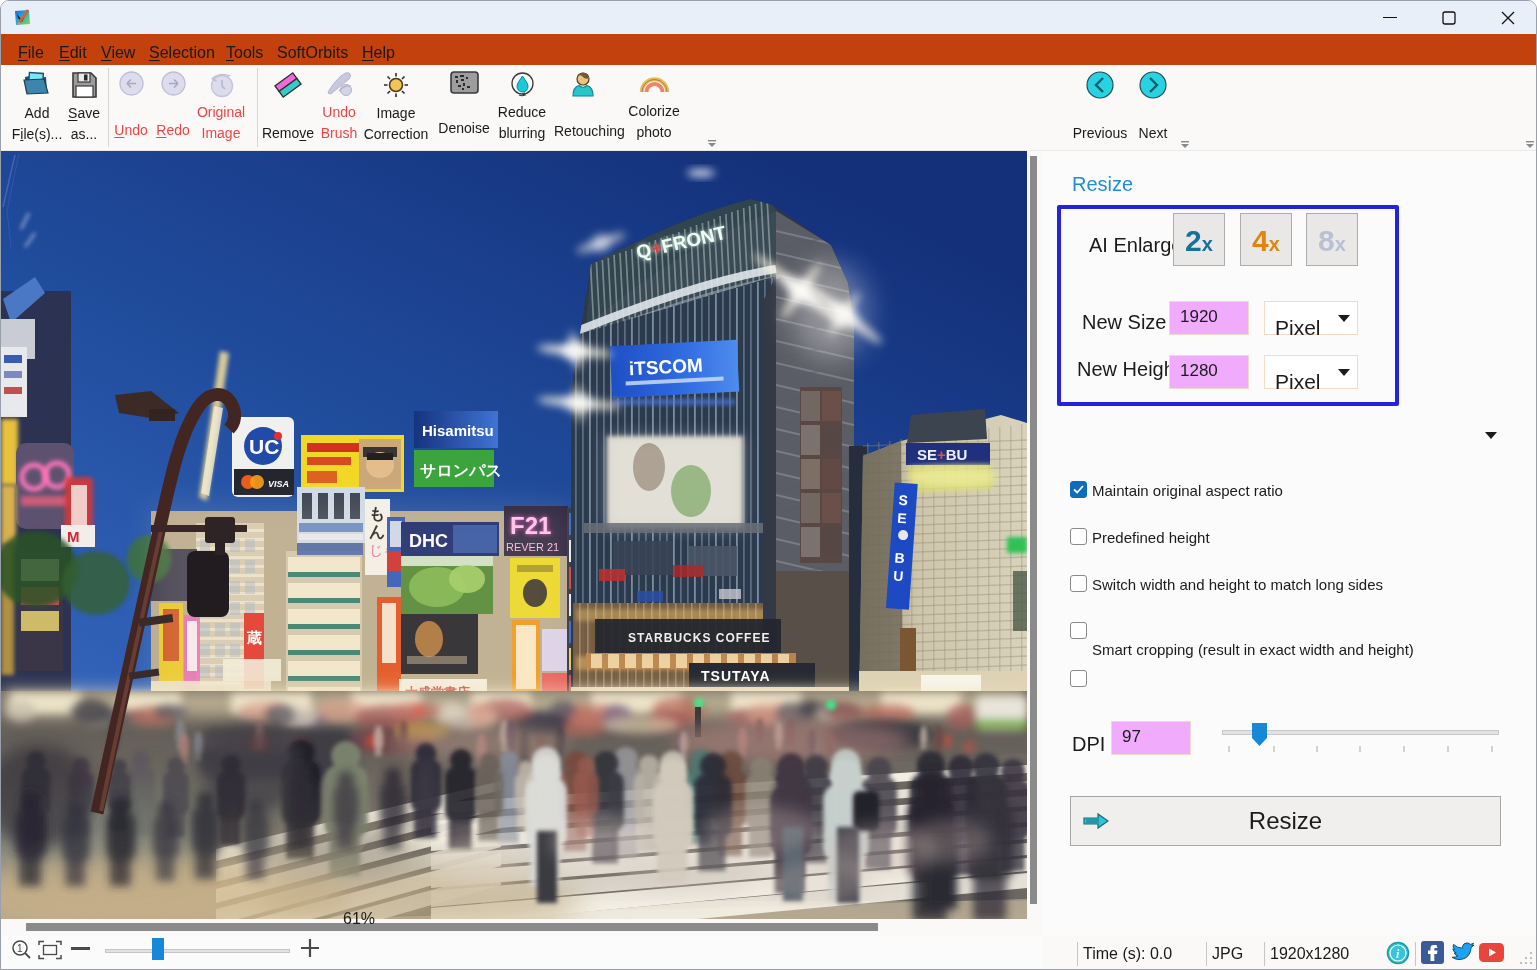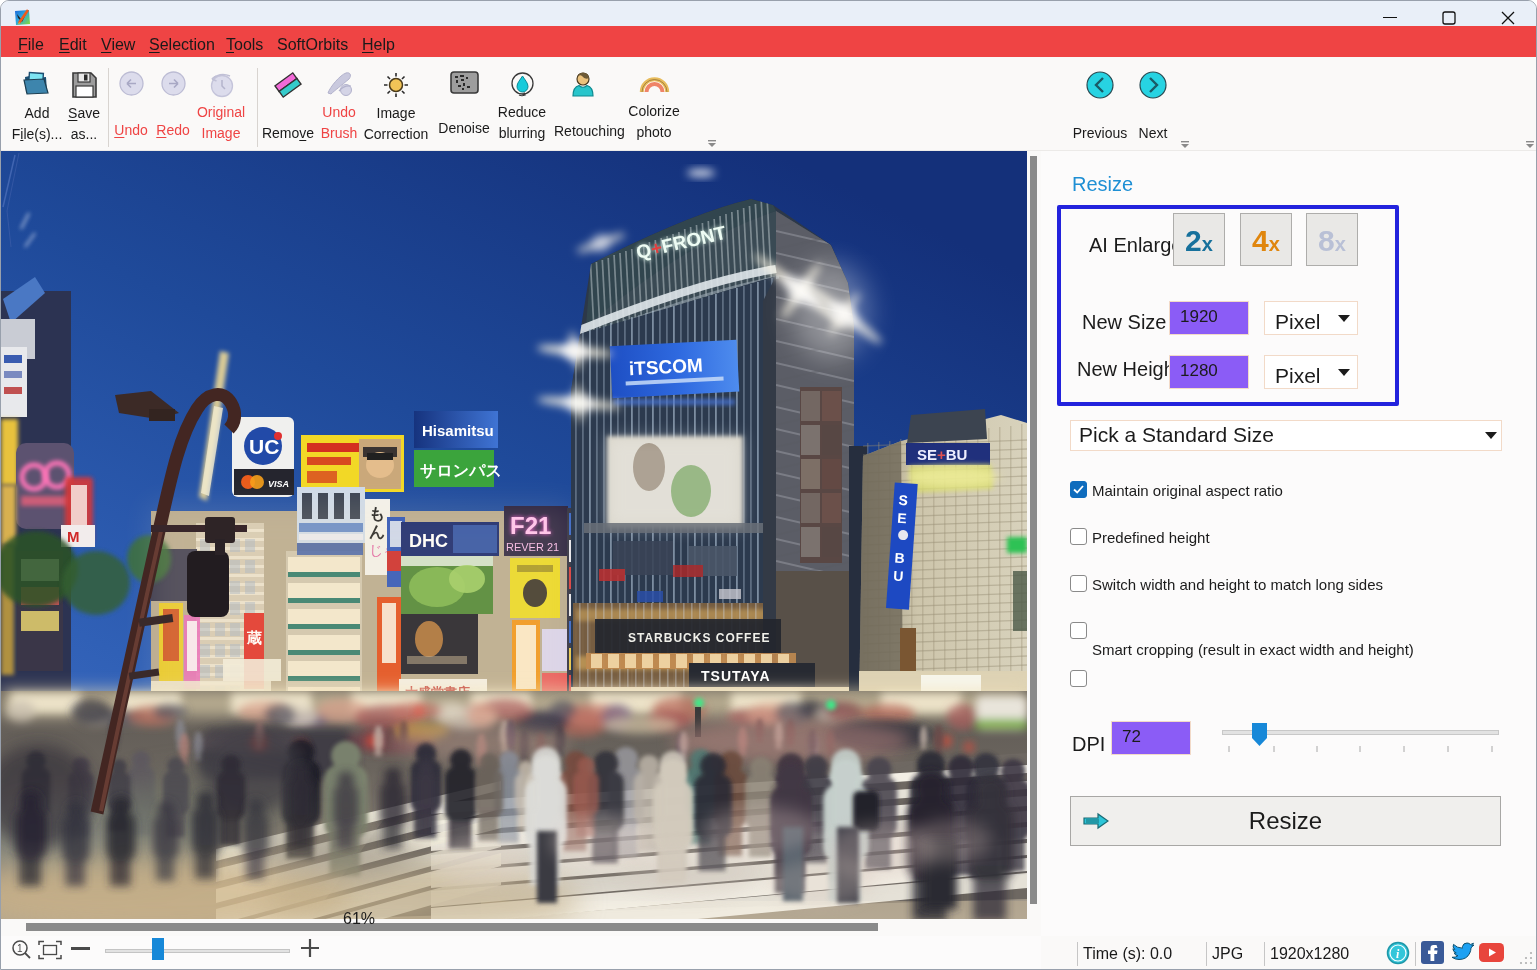--- a/index.html
+++ b/index.html
@@ -1,41 +1,41 @@
 <!DOCTYPE html>
 <html><head><meta charset="utf-8"><style>
 *{margin:0;padding:0;box-sizing:border-box}
 html,body{width:1537px;height:970px;background:#fff;font-family:"Liberation Sans",sans-serif;overflow:hidden}
 .win{position:absolute;left:0;top:0;width:1537px;height:970px;background:#faf9f8;border:1px solid #98a0ac;border-radius:9px 9px 0 0;overflow:hidden}
 .titlebar{position:absolute;left:0;top:0;width:100%;height:33px;background:#e9eff8}
 .title-text{position:absolute;left:37px;top:8px;font-size:15px;color:#1b1b1b;white-space:nowrap}
 .appicon{position:absolute;left:13px;top:8px;width:17px;height:17px}
 .winbtn{position:absolute;top:0;width:46px;height:33px;color:#111}
-.menubar{position:absolute;left:0;top:25px;width:100%;height:31px;background:#ef4444}
+.menubar{position:absolute;left:0;top:33px;width:100%;height:31px;background:#c2410c}
 .mi{position:absolute;top:10px;font-size:16px;color:#1a1a1a}
 .mi u{text-decoration:underline;text-underline-offset:2px}
 .toolbar{position:absolute;left:0;top:64px;width:100%;height:86px;background:#faf9f8;border-bottom:1px solid #eceae8}
 .tsep{position:absolute;top:67px;width:1px;height:79px;background:#d8d4d0}
 .tbtn{position:absolute;text-align:center;font-size:14px;color:#1a1a1a;line-height:21px}
 .tbtn .ic{margin-bottom:17px}
 .tbtn.one .ic{margin-bottom:24px}
 .tbtn .ic{display:block;margin:0 auto 4px}
 .gray{color:#ef4444}
 .tbtn u{text-decoration:underline;text-underline-offset:2px}
 .chev{position:absolute;width:10px;height:8px}
 .photo-wrap{position:absolute;left:0;top:150px;width:1026px;height:768px;overflow:hidden}
 .vscroll{position:absolute;left:1029px;top:155px;width:7px;height:748px;background:#8a8a8a;border-radius:0}
 .hscroll{position:absolute;left:25px;top:922px;width:852px;height:8px;background:#8a8a8a}
 .rightpanel{position:absolute;left:1040px;top:150px;width:497px;height:785px;background:#fcfbfb}
 .resize-h{position:absolute;left:31px;top:22px;font-size:20px;color:#1e8fd4}
 .bluebox{position:absolute;left:16px;top:54px;width:342px;height:201px;border:4px solid #2323dd;border-radius:2px}
 .lbl{position:absolute;font-size:20px;color:#1b1b1b}
 .xbtn{position:absolute;top:62px;width:52px;height:53px;background:#e9e8e6;border:1px solid #aeadab;text-align:center;line-height:53px;font-weight:bold}
-.inp{position:absolute;width:80px;height:34px;background:#8b5cf6;border:1px solid #f2dac8;font-size:17px;color:#1b1b1b;padding:5px 0 0 10px}
-.combo{position:absolute;width:94px;height:34px;background:#fff;border:1px solid #f2dac8;font-size:21px;color:#1b1b1b;padding:8px 0 0 10px}
+.inp{position:absolute;width:80px;height:34px;background:#f0abfc;border:1px solid #f2dac8;font-size:17px;color:#1b1b1b;padding:5px 0 0 10px}
+.combo{position:absolute;width:94px;height:34px;background:#fff;border:1px solid #f2dac8;font-size:21px;color:#1b1b1b;padding:14px 0 0 10px}
 .arr{position:absolute;width:0;height:0;border-left:6px solid transparent;border-right:6px solid transparent;border-top:7px solid #1b1b1b}
 .bigcombo{position:absolute;left:29px;top:269px;width:432px;height:31px;background:#fff;border:1px solid #f2dac8;font-size:21px;color:#1b1b1b;padding:2px 0 0 8px}
 .cb{position:absolute;left:29px;width:17px;height:17px;border:1px solid #8a8a8a;border-radius:3px;background:#fff}
 .cb.on{background:#0f6cbd;border-color:#0f6cbd}
 .cbl{position:absolute;left:51px;font-size:15px;color:#1b1b1b}
 .resizebtn{position:absolute;left:29px;top:645px;width:431px;height:50px;background:#f0efed;border:1px solid #a8a7a5;text-align:center;line-height:48px;font-size:24px;color:#1b1b1b}
 .statusleft{position:absolute;left:0;top:935px;width:1040px;height:35px;background:#fcfbfb}
 .sep{position:absolute;top:941px;width:1px;height:24px;background:#c6c6c6}
 .stxt{position:absolute;top:944px;font-size:16px;color:#1a1a1a}
 </style></head><body>
@@ -1271,35 +1271,34 @@
   <div class="xbtn" style="left:199px"><span style="font-size:30px;color:#e0860e">4</span><span style="font-size:20px;color:#e0860e">x</span></div>
   <div class="xbtn" style="left:265px"><span style="font-size:30px;color:#b9c0d6">8</span><span style="font-size:20px;color:#b9c0d6">x</span></div>
   <div class="lbl" style="left:41px;top:160px">New Size</div>
   <div class="inp" style="left:128px;top:150px">1920</div>
   <div class="combo" style="left:223px;top:150px">Pixel</div>
   <div class="arr" style="left:297px;top:164px"></div>
   <div class="lbl" style="left:36px;top:207px">New Height</div>
   <div class="inp" style="left:128px;top:204px">1280</div>
   <div class="combo" style="left:223px;top:204px">Pixel</div>
   <div class="arr" style="left:297px;top:218px"></div>
-  <div class="bigcombo">Pick a Standard Size</div>
   <div class="arr" style="left:444px;top:281px"></div>
   <div class="cb on" style="top:330px"><svg width="15" height="15" viewBox="0 0 15 15">
           <path d="M3 7.5 L6.2 10.5 L12 4" stroke="#fff" stroke-width="1.8" fill="none"></path>
         </svg></div>
   <div class="cbl" style="top:331px">Maintain original aspect ratio</div>
   <div class="cb" style="top:377px"></div>
   <div class="cbl" style="top:378px">Predefined height</div>
   <div class="cb" style="top:424px"></div>
   <div class="cbl" style="top:425px">Switch width and height to match long sides</div>
   <div class="cb" style="top:471px"></div>
   <div class="cbl" style="top:490px">Smart cropping (result in exact width and height)</div>
   <div class="cb" style="top:519px"></div>
   <div class="lbl" style="left:31px;top:582px">DPI</div>
-  <div class="inp" style="left:70px;top:570px;width:80px;height:34px">72</div>
+  <div class="inp" style="left:70px;top:570px;width:80px;height:34px">97</div>
   <div style="position:absolute;left:181px;top:579px;width:277px;height:5px;background:#e2e2e2;border:1px solid #c8c8c8"></div>
   <svg style="position:absolute;left:211px;top:572px" width="15" height="23" viewBox="0 0 15 23">
         <path d="M0 0 H15 V15 L7.5 23 L0 15 Z" fill="#1788d8"></path>
       </svg>
   <svg style="position:absolute;left:181px;top:595px" width="280" height="8">
    <g stroke="#a8a8a8" stroke-width="1">
           <path d="M7 0 v6"></path>
           <path d="M52 0 v6"></path>
           <path d="M95 0 v6"></path>
           <path d="M138 0 v6"></path>

